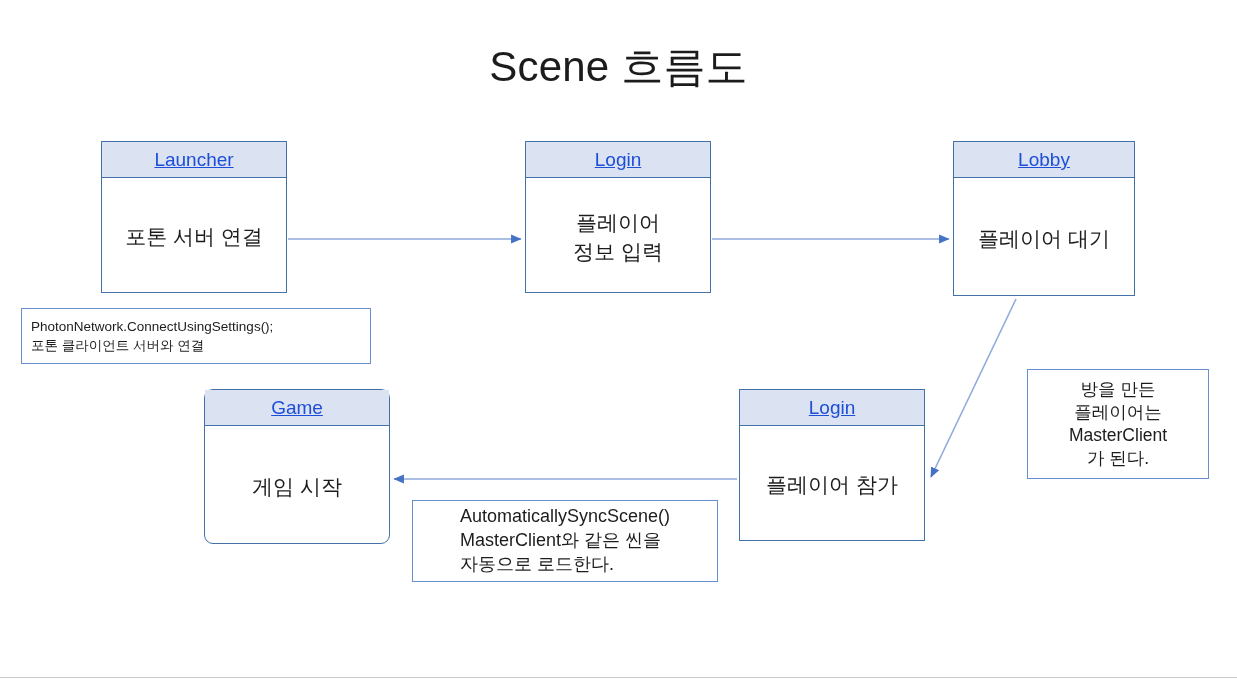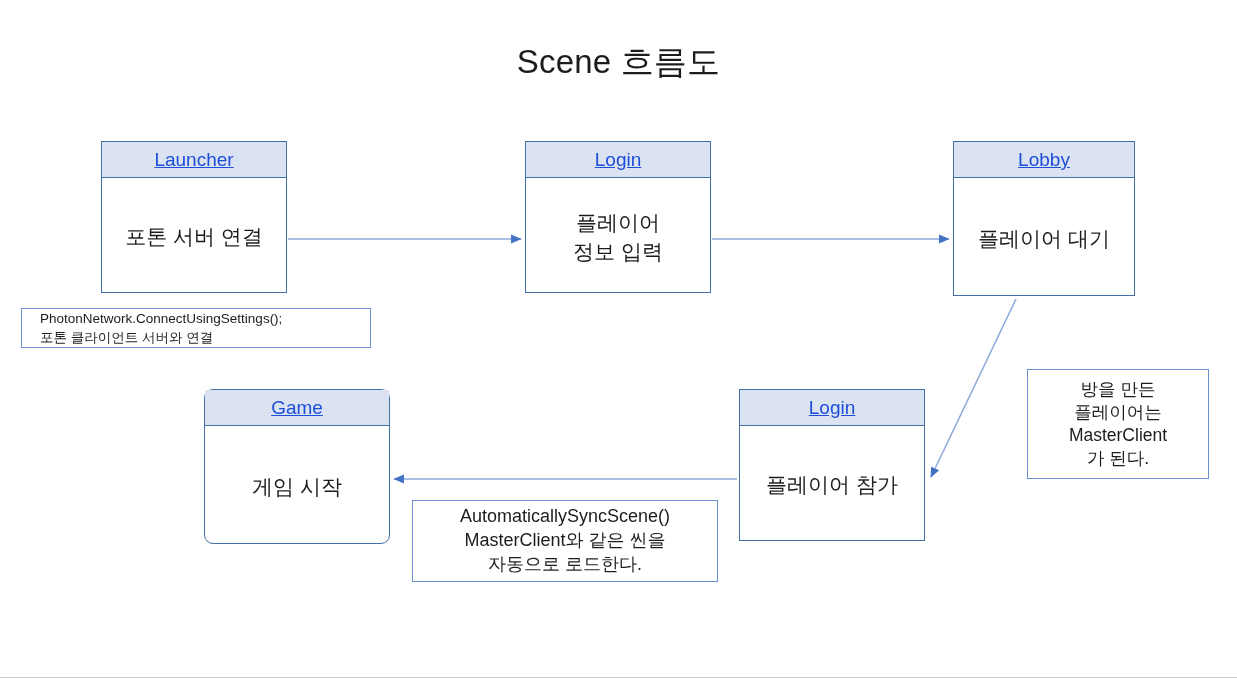--- a/index.html
+++ b/index.html
@@ -16,21 +16,21 @@
     color: #1a1a1a;
   }
 
   
   #slide-title {
     position: absolute;
     left: 0;
     top: 43px;
     width: 1237px;
     text-align: center;
-    font-size: 33px;
+    font-size: 42px;
     font-weight: 400;
     line-height: 1.15;
     color: #1c1c1c;
     letter-spacing: 0.2px;
   }
 
   
   .node {
     position: absolute;
     box-sizing: border-box;
@@ -79,24 +79,24 @@
     background: #ffffff;
     display: flex;
     align-items: center;
     color: #1c1c1c;
     white-space: pre-line;
   }
   #note-photon {
     left: 21px;
     top: 308px;
     width: 350px;
-    height: 40px;
+    height: 56px;
     font-size: 13.5px;
     line-height: 1.42;
-    padding-left: 18px;
+    padding-left: 9px;
     text-align: left;
     justify-content: flex-start;
   }
   #note-masterclient {
     left: 1027px;
     top: 369px;
     width: 182px;
     height: 110px;
     font-size: 17.5px;
     line-height: 1.32;
@@ -104,21 +104,21 @@
     text-align: center;
   }
   #note-syncscene {
     left: 412px;
     top: 500px;
     width: 306px;
     height: 82px;
     font-size: 18px;
     line-height: 1.32;
     justify-content: center;
-    text-align: center;
+    text-align: left;
   }
 
   
   #connectors {
     position: absolute;
     left: 0;
     top: 0;
     width: 1237px;
     height: 696px;
     pointer-events: none;

